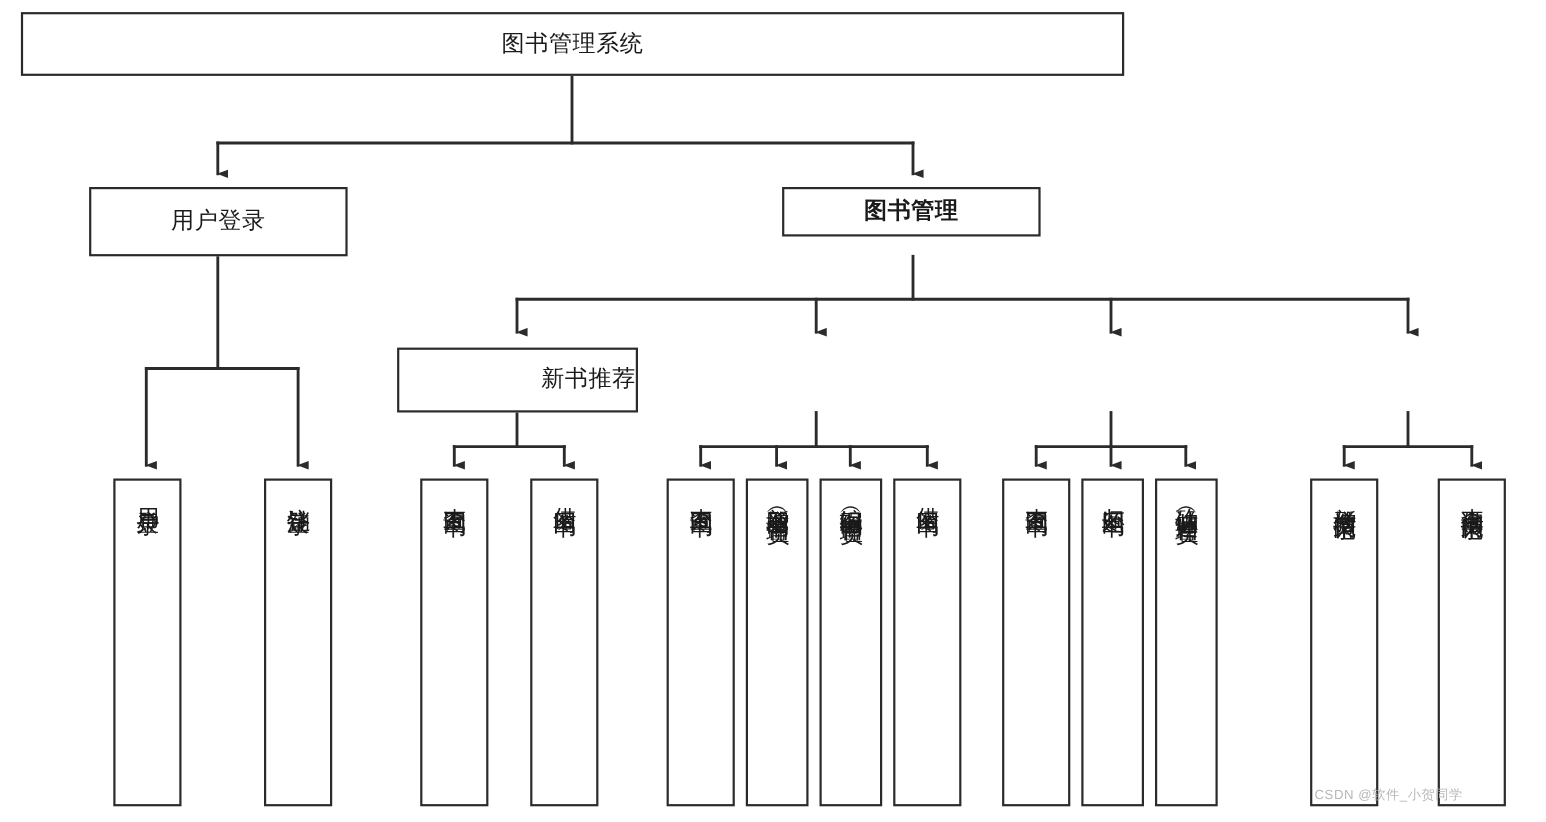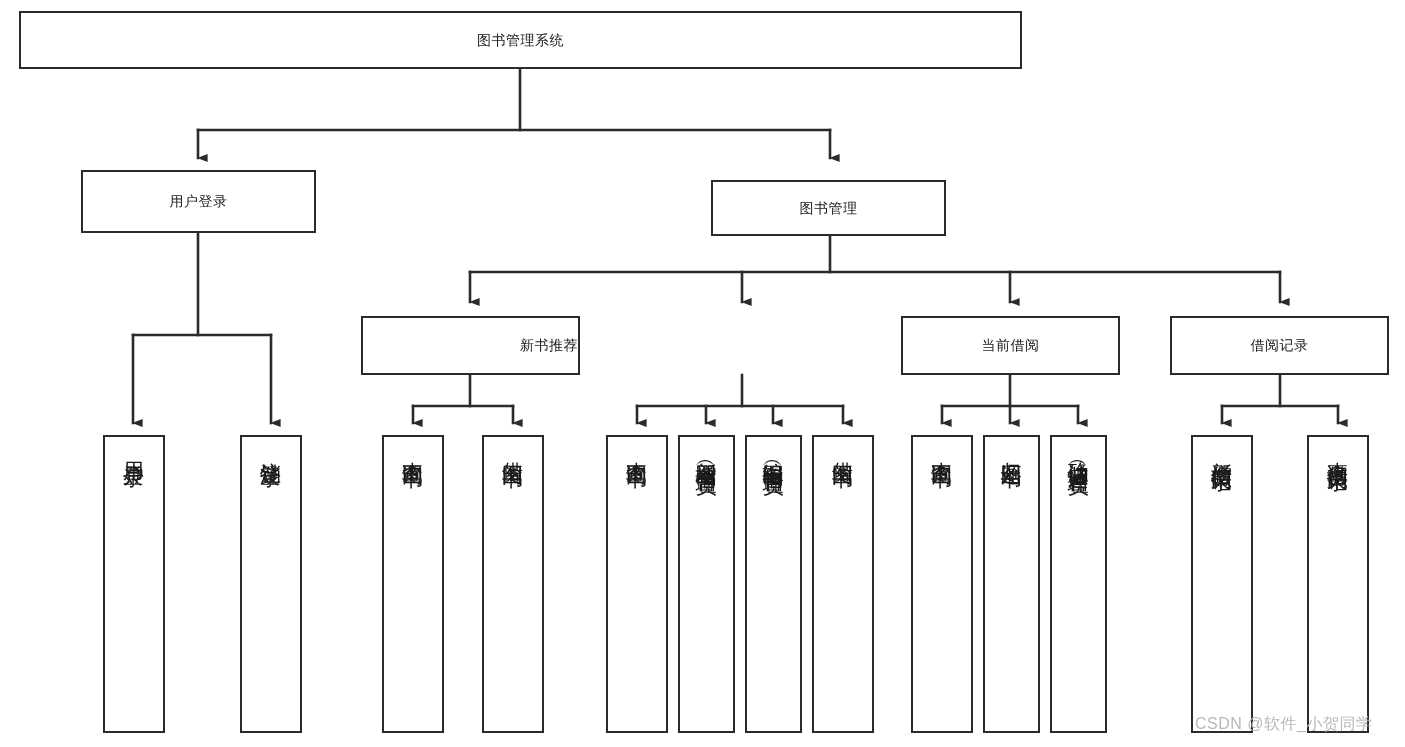--- a/index.html
+++ b/index.html
@@ -34,40 +34,40 @@
     align-items: center;
     justify-content: center;
     color: #1a1a1a;
   }
   .node .label {
     display: block;
     text-align: center;
     line-height: 1.05;
   }
   .node.horiz .label {
-    font-size: 14px;
+    font-size: 21px;
     letter-spacing: 0.5px;
     white-space: nowrap;
   }
   .node.vert {
     align-items: flex-start;
     justify-content: center;
     padding-top: 8px;
   }
   .node.vert .label {
     writing-mode: vertical-rl;
     text-orientation: upright;
     font-size: 21px;
     letter-spacing: 2px;
     line-height: 1;
     white-space: nowrap;
   }
   .watermark {
     position: absolute;
-    font-size: 16px;
+    font-size: 12px;
     color: #b8b8b8;
     white-space: nowrap;
     letter-spacing: 0.5px;
   }
 </style>
 </head>
 <body>
 
 <div id="canvas">
 
@@ -121,32 +121,26 @@
     </g>
   </svg>
 
   <div class="node horiz" style="left:19px; top:11px; width:1003px; height:58px;">
     <span class="label">图书管理系统</span>
   </div>
 
   <div class="node horiz" style="left:81px; top:170px; width:235px; height:63px;">
     <span class="label">用户登录</span>
   </div>
-  <div class="node horiz" style="left:711px; top:180px; width:235px; height:56px;">
+  <div class="node horiz" style="left:711px; top:170px; width:235px; height:45px;font-weight:bold;">
     <span class="label">图书管理</span>
   </div>
 
   <div class="node horiz" style="left:361px; top:316px; width:219px; height:59px;justify-content:flex-end;">
     <span class="label">新书推荐</span>
-  </div>
-  <div class="node horiz" style="left:901px; top:316px; width:219px; height:59px;">
-    <span class="label">当前借阅</span>
-  </div>
-  <div class="node horiz" style="left:1170px; top:316px; width:219px; height:59px;">
-    <span class="label">借阅记录</span>
   </div>
 
   <div class="node vert" style="left:103px; top:435px; width:62px; height:298px;">
     <span class="label">用户登录</span>
   </div>
   <div class="node vert" style="left:240px; top:435px; width:62px; height:298px;">
     <span class="label">注销登录</span>
   </div>
 
   <div class="node vert" style="left:382px; top:435px; width:62px; height:298px;">

